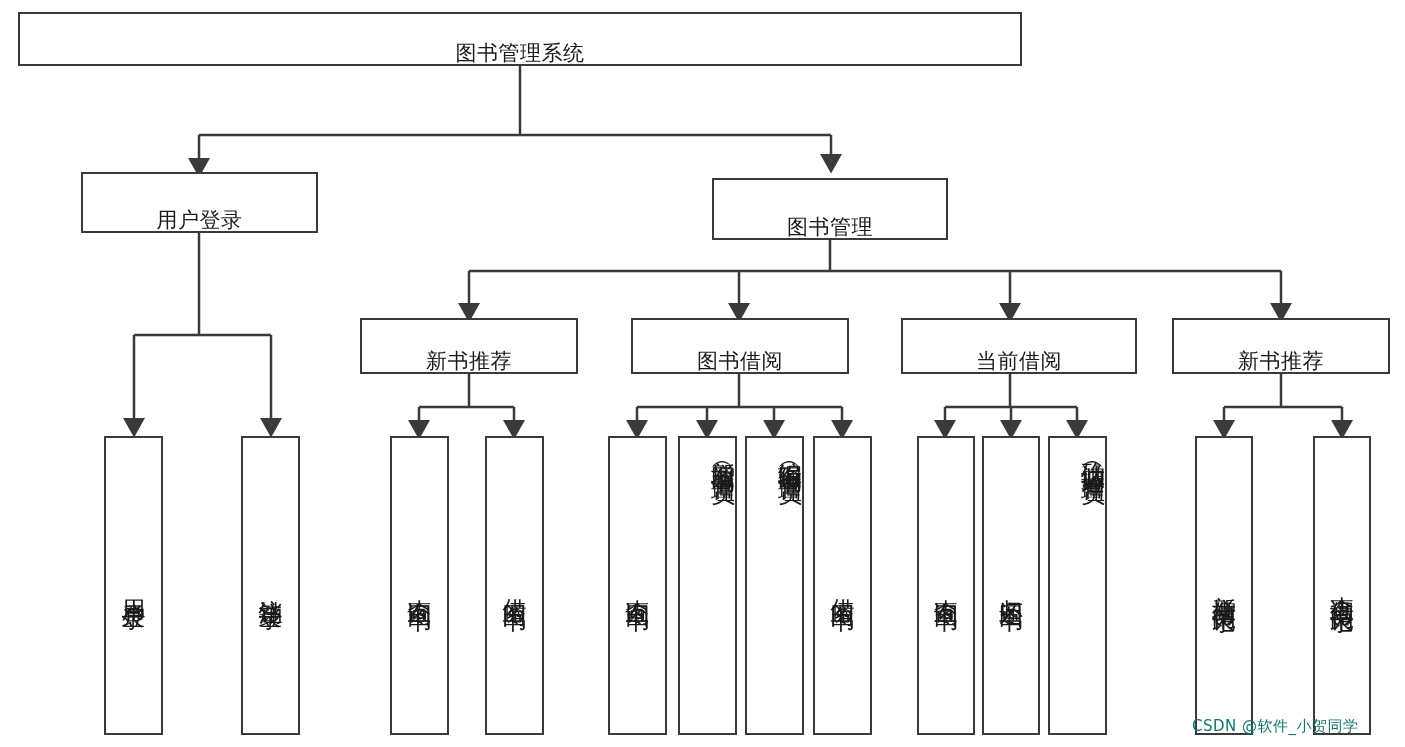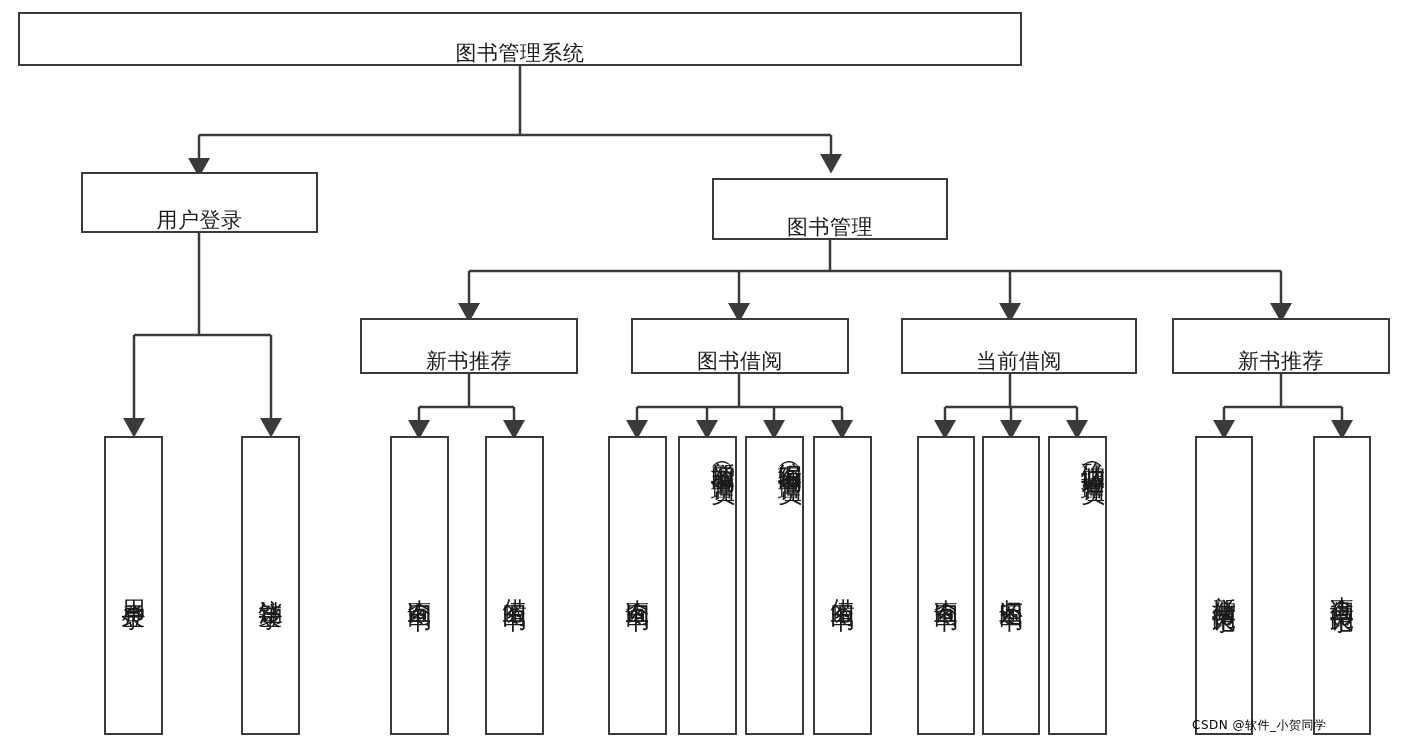--- a/index.html
+++ b/index.html
@@ -49,22 +49,22 @@
     padding: 4px 0;
     align-items: center;
     justify-content: center;
   }
   .node-v.top-align {
     align-items: flex-start;
     justify-content: flex-start;
   }
   .watermark {
     position: absolute;
-    font-size: 12px;
-    color: #000000;
+    font-size: 15px;
+    color: #0f766e;
     letter-spacing: 0.5px;
     white-space: nowrap;
   }
 </style>
 </head>
 <body>
 
 <div id="canvas">
 
   <svg id="edges" viewBox="0 0 1405 747" xmlns="http://www.w3.org/2000/svg">

